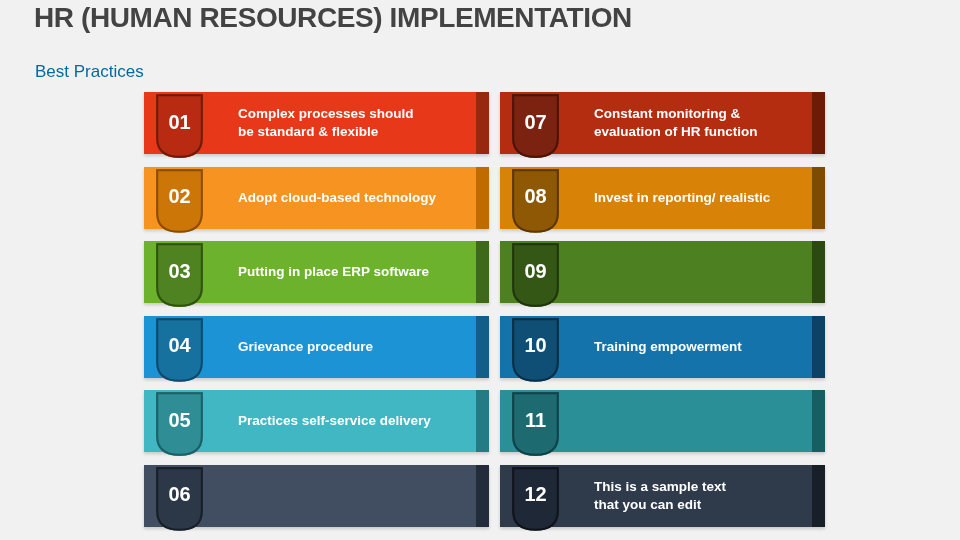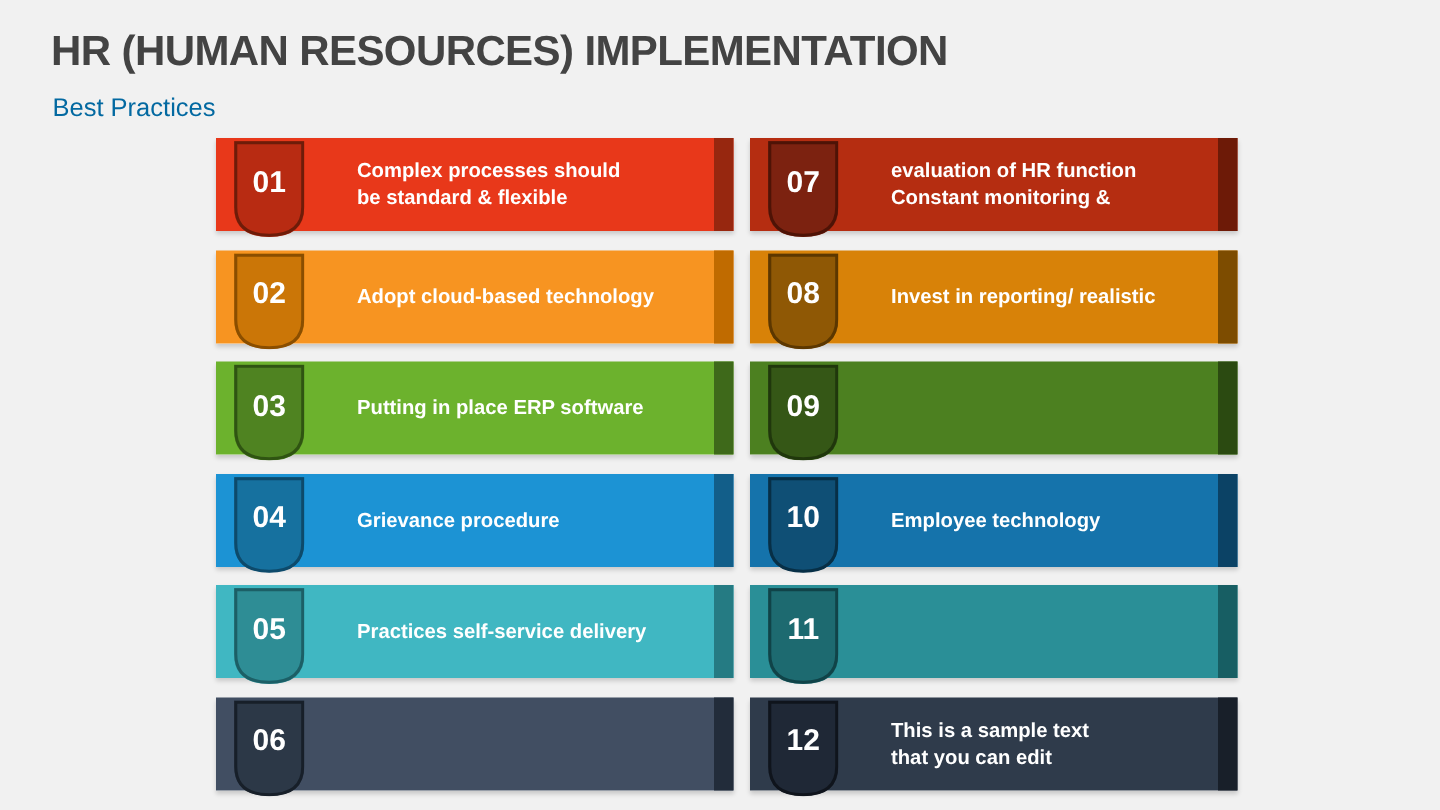--- a/index.html
+++ b/index.html
@@ -12,21 +12,21 @@
     overflow: hidden;
     position: relative;
   }
   #slide {
     position: absolute; inset: 0;
     width: 960px; height: 540px;
     background: #f1f1f1;
   }
   #title {
     position: absolute;
-    left: 34px; top: 18px;
+    left: 34px; top: 2px;
     font-size: 28px;
     font-weight: bold;
     letter-spacing: -0.4px;
     color: #434343;
     white-space: nowrap;
   }
   #subtitle {
     position: absolute;
     left: 35px; top: 62px;
     font-size: 17px;
@@ -201,22 +201,22 @@
         <div class="row-bg" style="background: rgb(181, 45, 17);"></div>
         <div class="row-edge" style="background: rgb(109, 26, 7);"></div>
         <div class="badge" style="background: rgb(124, 34, 16);"></div>
         <div class="badge-outline">
           <svg width="47" height="64" viewBox="0 0 47 64">
             <path d="M1.2,1.2 L45.8,1.2 L45.8,44 Q45.8,62.8 23.5,62.8 Q1.2,62.8 1.2,44 Z" fill="none" stroke="#4e1306" stroke-width="2"></path>
           </svg>
         </div>
         <div class="badge-num">07</div>
         <div class="row-text">
+          <span>Constant monitoring &amp;</span>
           <span>evaluation of HR function</span>
-          <span>Constant monitoring &amp;</span>
         </div>
       </div>
       <div class="row">
         <div class="row-bg" style="background: rgb(216, 130, 8);"></div>
         <div class="row-edge" style="background: rgb(125, 76, 0);"></div>
         <div class="badge" style="background: rgb(143, 88, 5);"></div>
         <div class="badge-outline">
           <svg width="47" height="64" viewBox="0 0 47 64">
             <path d="M1.2,1.2 L45.8,1.2 L45.8,44 Q45.8,62.8 23.5,62.8 Q1.2,62.8 1.2,44 Z" fill="none" stroke="#5c3700" stroke-width="2"></path>
           </svg>
@@ -241,21 +241,21 @@
         <div class="row-bg" style="background: rgb(21, 115, 171);"></div>
         <div class="row-edge" style="background: rgb(11, 66, 101);"></div>
         <div class="badge" style="background: rgb(15, 79, 117);"></div>
         <div class="badge-outline">
           <svg width="47" height="64" viewBox="0 0 47 64">
             <path d="M1.2,1.2 L45.8,1.2 L45.8,44 Q45.8,62.8 23.5,62.8 Q1.2,62.8 1.2,44 Z" fill="none" stroke="#072f46" stroke-width="2"></path>
           </svg>
         </div>
         <div class="badge-num">10</div>
         <div class="row-text">
-          <span>Employee technology</span>
+          <span>Training empowerment</span>
         </div>
       </div>
       <div class="row">
         <div class="row-bg" style="background: rgb(42, 143, 151);"></div>
         <div class="row-edge" style="background: rgb(23, 94, 99);"></div>
         <div class="badge" style="background: rgb(29, 106, 112);"></div>
         <div class="badge-outline">
           <svg width="47" height="64" viewBox="0 0 47 64">
             <path d="M1.2,1.2 L45.8,1.2 L45.8,44 Q45.8,62.8 23.5,62.8 Q1.2,62.8 1.2,44 Z" fill="none" stroke="#104348" stroke-width="2"></path>
           </svg>

